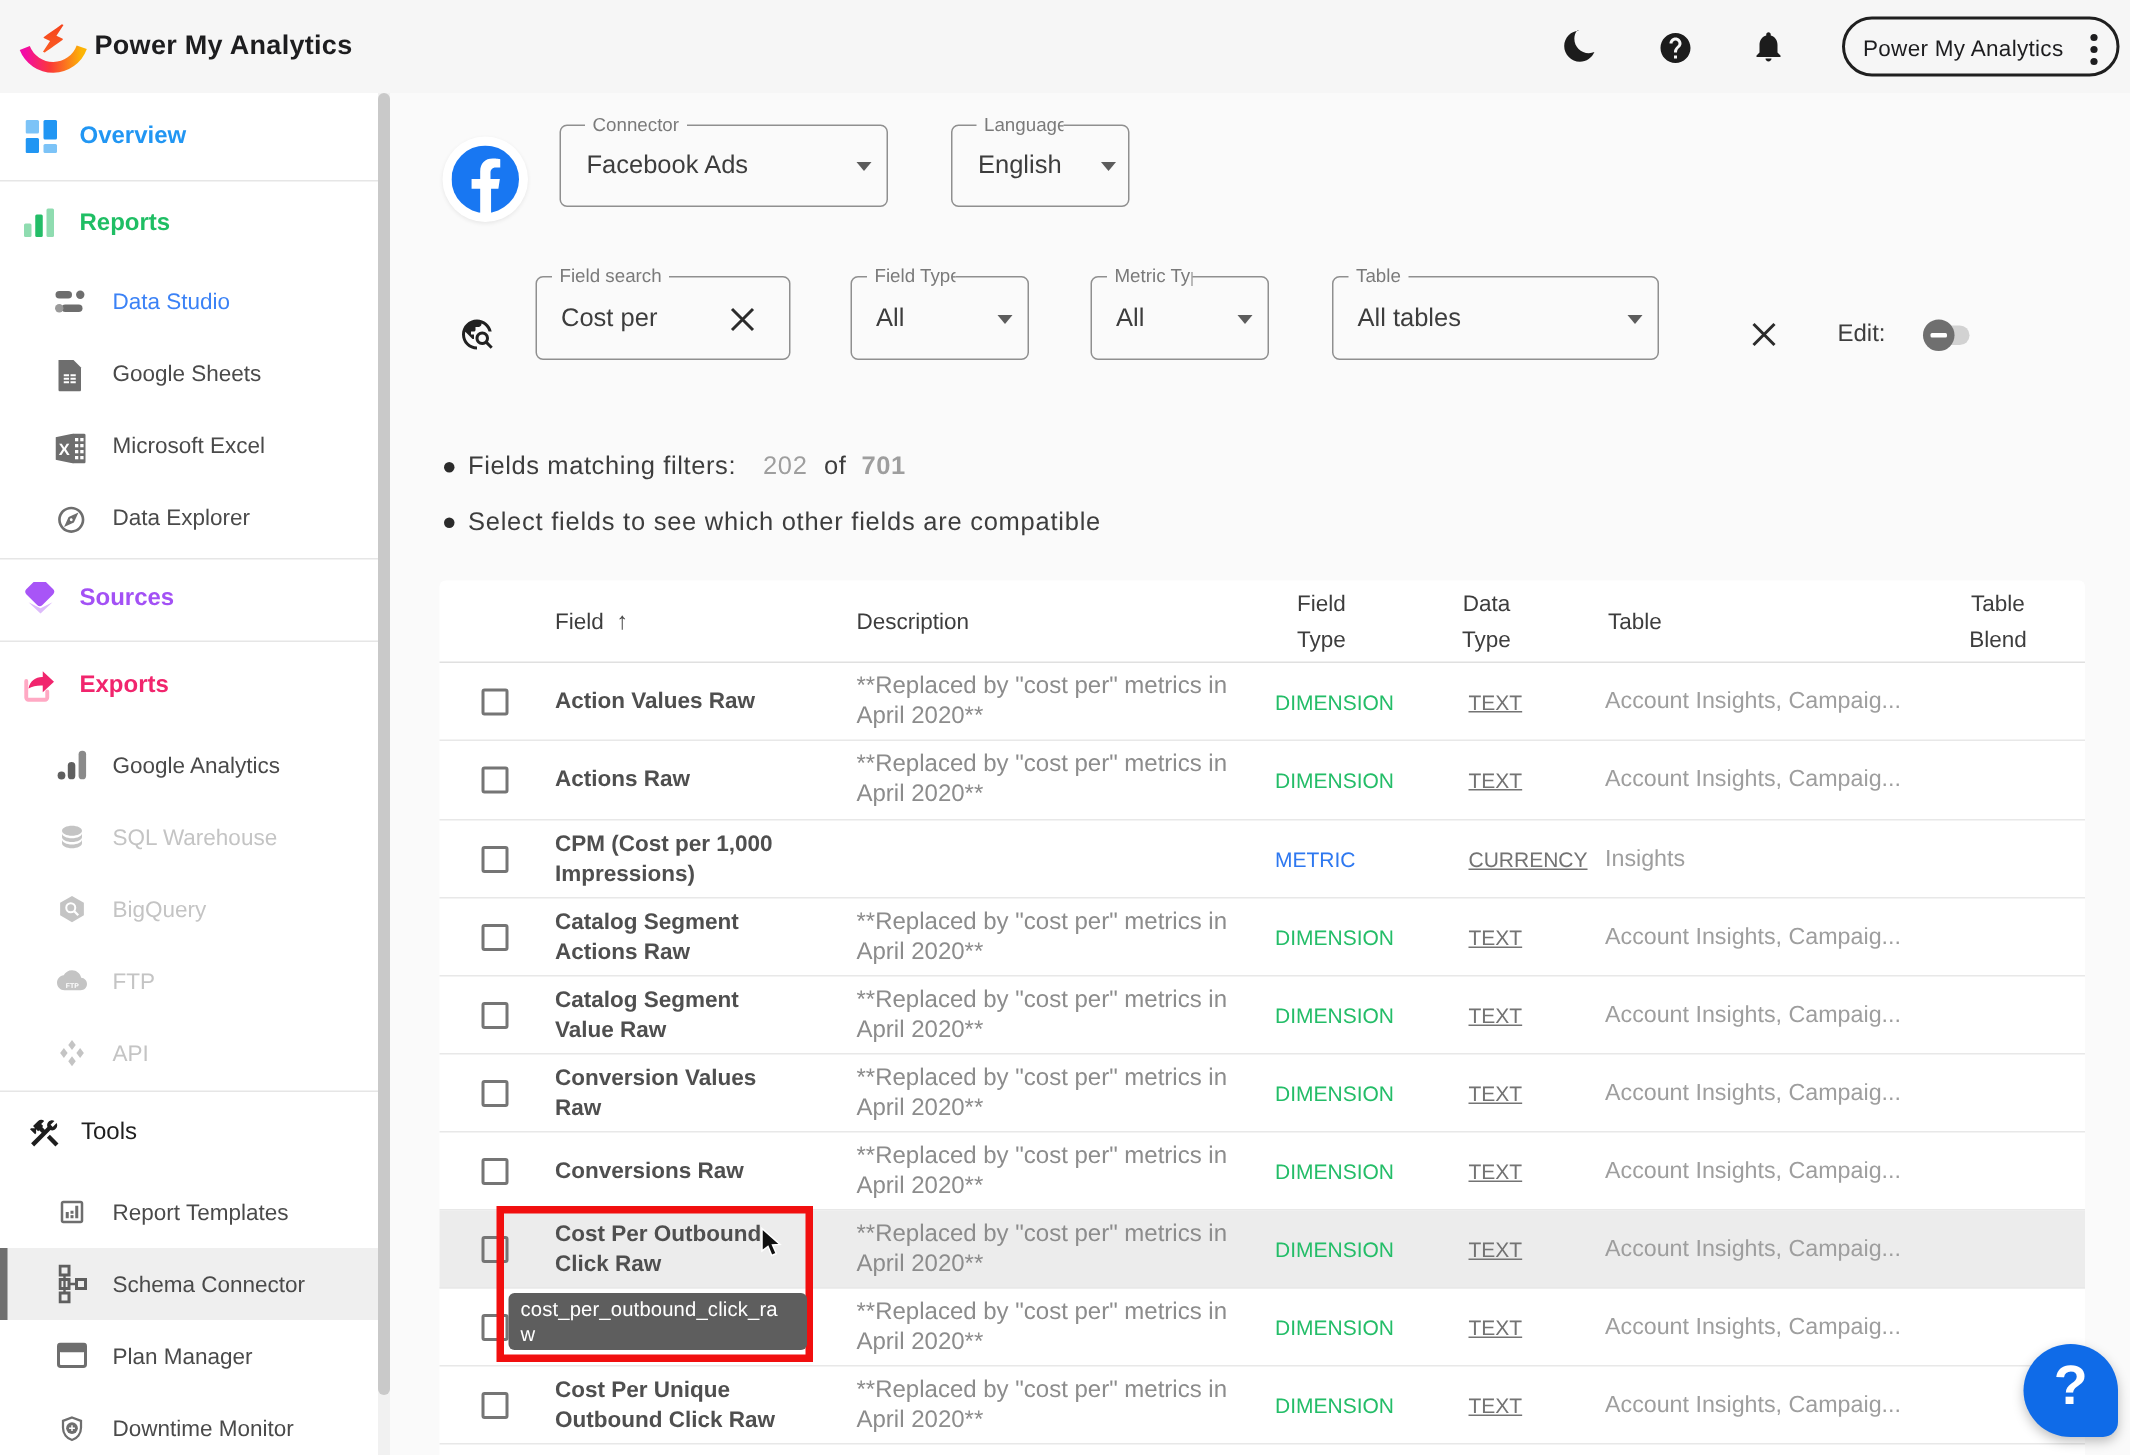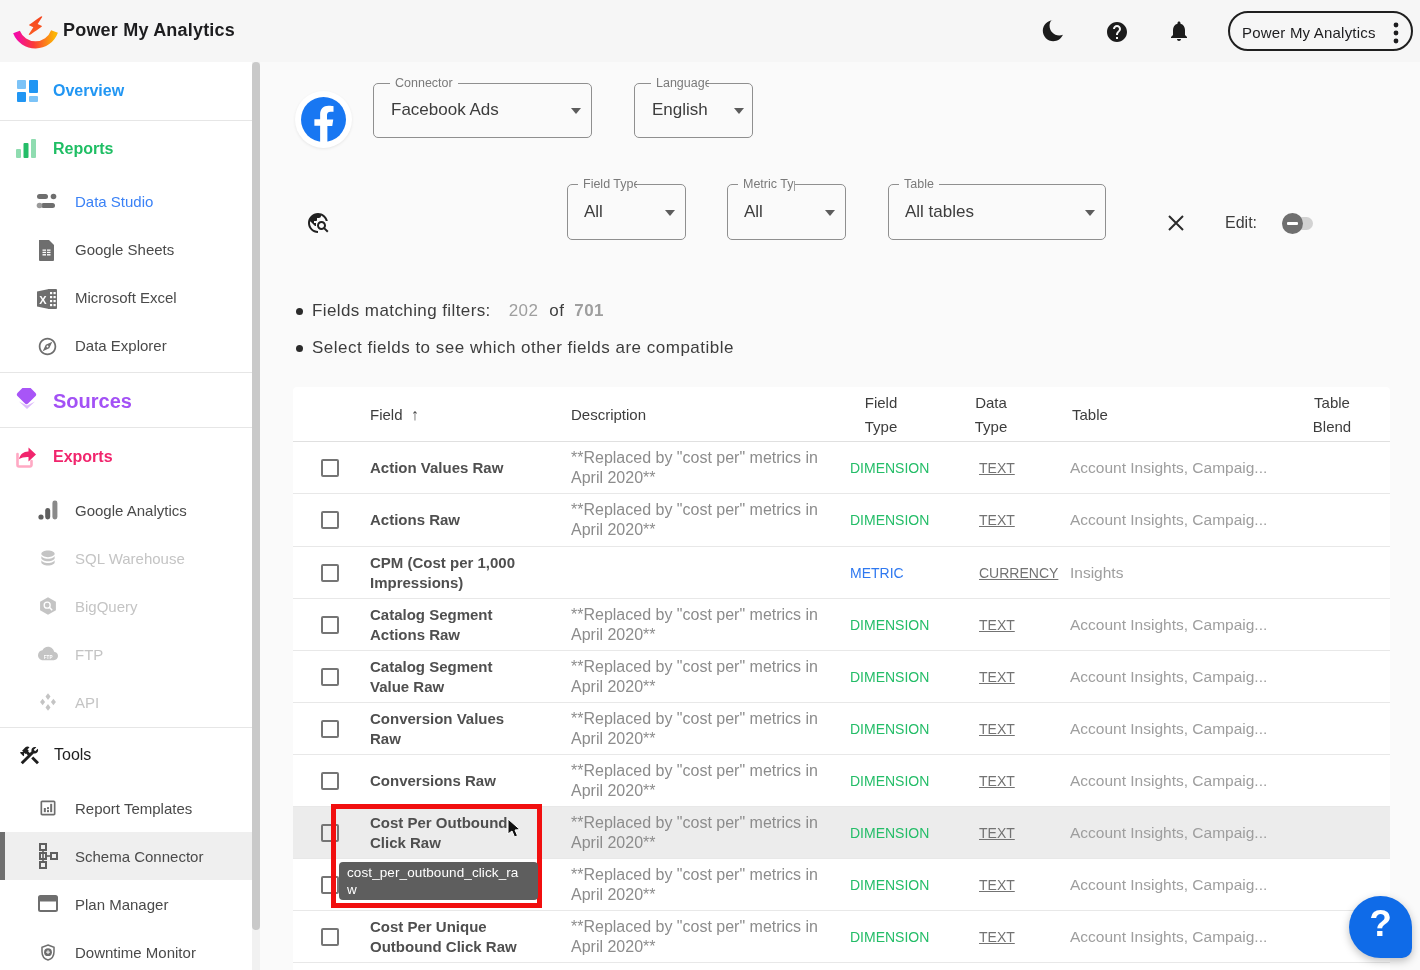--- a/index.html
+++ b/index.html
@@ -115,21 +115,21 @@
   <svg class="abs" style="left:37px;top:274px;" width="21" height="21" viewBox="0 0 24 24">
     <path fill="#6e6e6e" d="M12 2C6.48 2 2 6.48 2 12s4.48 10 10 10 10-4.48 10-10S17.52 2 12 2zm0 18c-4.41 0-8-3.59-8-8s3.59-8 8-8 8 3.59 8 8-3.59 8-8 8zm-5.5-2.5l7.51-3.49L17.5 6.5 9.99 9.99 6.5 17.5zm5.5-6.6c.61 0 1.1.49 1.1 1.1s-.49 1.1-1.1 1.1-1.1-.49-1.1-1.1.49-1.1 1.1-1.1z"></path>
   </svg>
   <div class="abs" style="left:75px;top:275px;font-size:15px;color:#4a4a4a;">Data Explorer</div>
   <div class="abs" style="left:0;top:310px;width:252px;height:1px;background:#e6e6e6;"></div>
 
   <svg class="abs" style="left:16px;top:326px;" width="22" height="22" viewBox="0 0 22 22">
     <rect x="2.8" y="-0.5" width="15" height="15" rx="2.5" transform="rotate(45 11 7)" fill="#a855f7"></rect>
     <path d="M3 13.5 L11 21 L19 13.5 L11 17.5 Z" fill="#ddbbfb"></path>
   </svg>
-  <div class="abs" style="left:53px;top:328px;font-size:20px;font-weight:bold;color:#a351f5;">Sources</div>
+  <div class="abs" style="left:53px;top:328px;font-size:16px;font-weight:bold;color:#a351f5;">Sources</div>
   <div class="abs" style="left:0;top:365px;width:252px;height:1px;background:#e6e6e6;"></div>
 
   <svg class="abs" style="left:16px;top:384px;" width="21" height="22" viewBox="0 0 21 22">
     <path d="M1.5 8 V19 A1.5 1.5 0 0 0 3 20.5 H14 A1.5 1.5 0 0 0 15.5 19 V15" fill="none" stroke="#ffa9c4" stroke-width="2.6" stroke-linecap="round"></path>
     <path d="M3 13 C4 8 8 5.2 12.5 5.4 L12.5 1.5 L20 8.5 L12.5 15.5 L12.5 11 C9 10.8 5.5 11.5 3 13 Z" fill="#f1256d"></path>
   </svg>
   <div class="abs" style="left:53px;top:386px;font-size:16px;font-weight:bold;color:#f1256d;">Exports</div>
 
   <svg class="abs" style="left:38px;top:438px;" width="20" height="20" viewBox="0 0 20 20">
     <circle cx="3" cy="17" r="2.6" fill="#5f5f5f"></circle>
@@ -232,20 +232,27 @@
     <span class="abs" style="left:17px;top:16px;font-size:17px;color:#3d3d3d;">English</span>
     <svg class="abs" style="left:98px;top:23px;" width="12" height="8" viewBox="0 0 12 8">
         <path d="M1 1 L6 7 L11 1 Z" fill="#5c5c5c"></path>
       </svg>
   </div>
 
   <svg class="abs" style="left:46px;top:149px;" width="24" height="24" viewBox="0 0 24 24">
     <path fill="#212121" d="M19.3,16.9c0.4-0.7,0.7-1.5,0.7-2.4c0-2.5-2-4.5-4.5-4.5S11,12,11,14.5s2,4.5,4.5,4.5c0.9,0,1.7-0.3,2.4-0.7l3.2,3.2 l1.4-1.4L19.3,16.9z M15.5,17c-1.4,0-2.5-1.1-2.5-2.5s1.1-2.5,2.5-2.5s2.5,1.1,2.5,2.5S16.9,17,15.5,17z M12,20v2 C6.48,22,2,17.52,2,12C2,6.48,6.48,2,12,2c4.84,0,8.87,3.44,9.8,8h-2.07c-0.64-2.46-2.4-4.47-4.73-5.41V5c0,1.1-0.9,2-2,2h-2v2 c0,0.55-0.45,1-1,1H8v2h2v3H9l-4.79-4.79C4.08,10.79,4,11.38,4,12C4,16.41,7.59,20,12,20z"></path>
   </svg>
 
+  <div class="abs" style="left:97px;top:122px;width:170px;height:56px;border:1px solid #8f8f8f;border-radius:5px;">
+    <span class="abs" style="left:10px;top:-8px;font-size:12.5px;color:#7a7a7a;background:#fafafa;padding:0 5px;">Field search</span>
+    <span class="abs" style="left:16px;top:17px;font-size:17px;color:#3d3d3d;">Cost per</span>
+    <svg class="abs" style="left:128px;top:19px;" width="18" height="18" viewBox="0 0 18 18">
+        <path d="M2 2 L16 16 M16 2 L2 16" stroke="#2b2b2b" stroke-width="2"></path>
+      </svg>
+  </div>
 
   <div class="abs" style="left:307px;top:122px;width:119px;height:56px;border:1px solid #8f8f8f;border-radius:5px;">
     <span class="abs" style="left:10px;top:-8px;font-size:12.5px;color:#7a7a7a;background:#fafafa;padding:0 5px;max-width:59px;overflow:hidden;white-space:nowrap;">Field Type</span>
     <span class="abs" style="left:16px;top:17px;font-size:17px;color:#3d3d3d;">All</span>
     <svg class="abs" style="left:96px;top:24px;" width="12" height="8" viewBox="0 0 12 8">
         <path d="M1 1 L6 7 L11 1 Z" fill="#5c5c5c"></path>
       </svg>
   </div>
 
   <div class="abs" style="left:467px;top:122px;width:119px;height:56px;border:1px solid #8f8f8f;border-radius:5px;">

